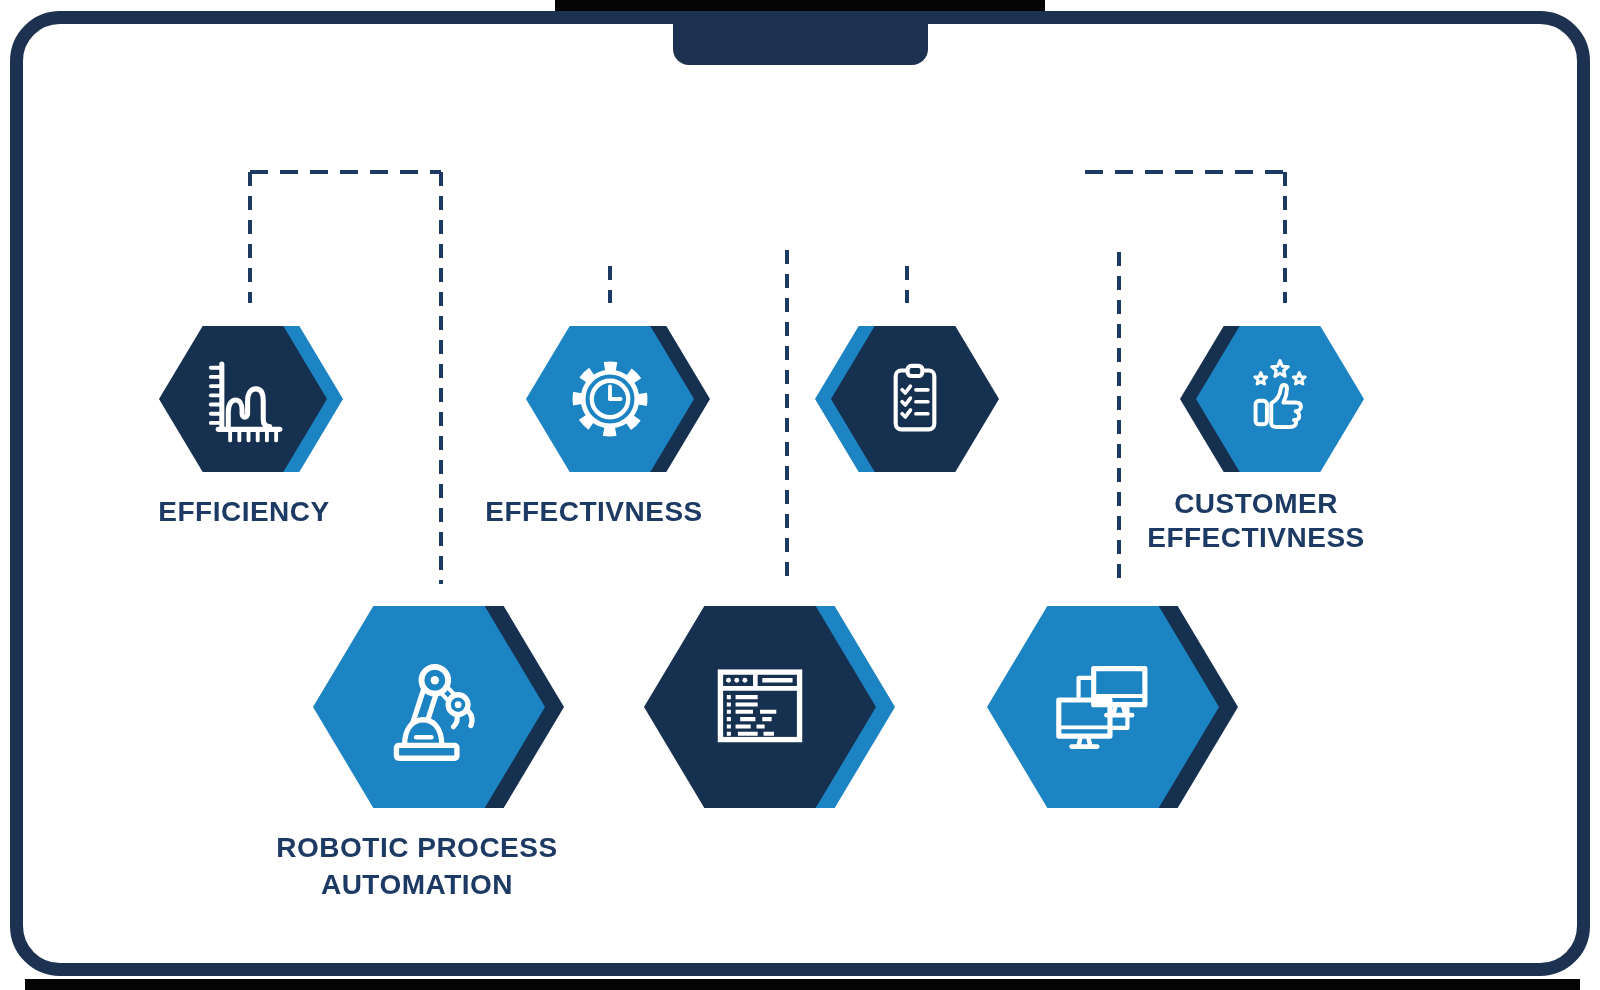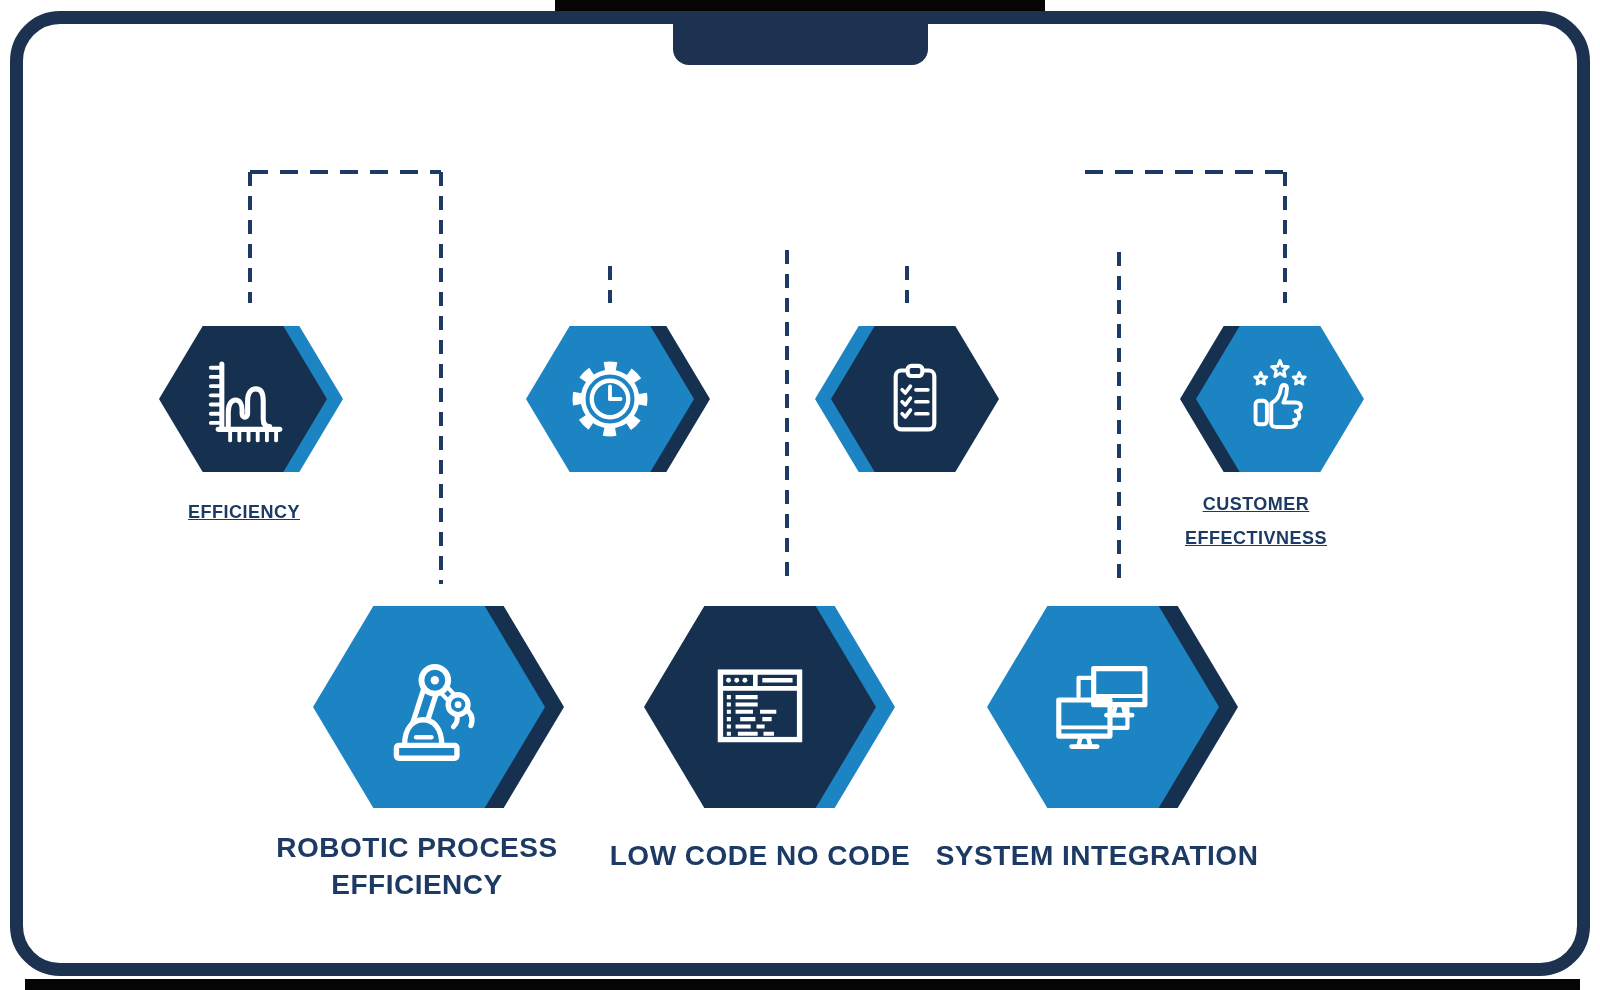--- a/index.html
+++ b/index.html
@@ -30,21 +30,21 @@
   .hex.fill-dark{background:#16304F;}
   .hex.fill-blue{background:#1D84C4;}
   .hex.shadow{z-index:0;}
   .hex.main{z-index:1;display:flex;align-items:center;justify-content:center;}
   .sh-right-sm{transform:translateX(16px);}
   .sh-left-sm{transform:translateX(-16px);}
   .sh-right-lg{transform:translateX(19px);}
 
   
   .hex-label{position:absolute;z-index:3;text-align:center;color:#1C3A64;font-weight:700;}
-  .lbl-sm{font-size:18px;letter-spacing:.5px;line-height:34px;text-decoration:underline;}
+  .lbl-sm{font-size:28px;letter-spacing:.5px;line-height:34px;}
   .lbl-lg{font-size:28px;letter-spacing:.5px;line-height:37px;}
 
   svg{display:block;}
 </style>
 </head>
 <body>
 
 <div id="stage">
 
   <div class="edge-strip top"></div>
@@ -108,20 +108,21 @@
         <circle cx="50" cy="50" r="34" fill="none" stroke="#FFFFFF" stroke-width="10" stroke-dasharray="12.5 14.2" stroke-dashoffset="6"></circle>
         <circle cx="50" cy="50" r="28" fill="none" stroke="#FFFFFF" stroke-width="5"></circle>
         <circle cx="50" cy="50" r="19" fill="none" stroke="#FFFFFF" stroke-width="4.5"></circle>
         <g stroke="#FFFFFF" stroke-width="4" stroke-linecap="round">
           <line x1="50" y1="50" x2="50" y2="37"></line>
           <line x1="50" y1="50" x2="61" y2="50"></line>
         </g>
       </svg>
     </div>
   </div>
+  <div class="hex-label lbl-sm" style="left:444px;top:495px;width:300px">EFFECTIVNESS</div>
 
   <div class="hex-unit" style="left:831px;top:326px;width:168px;height:146px">
     <div class="hex shadow fill-blue sh-left-sm"></div>
     <div class="hex main fill-dark">
       <svg width="92" height="92" viewBox="0 0 100 100">
         <rect x="29" y="19" width="42" height="64" rx="6" fill="none" stroke="#FFFFFF" stroke-width="4.5"></rect>
         <rect x="42" y="14" width="16" height="11" rx="4" fill="#16304F" stroke="#FFFFFF" stroke-width="4.5"></rect>
         <g stroke="#FFFFFF" stroke-width="4" fill="none" stroke-linecap="round" stroke-linejoin="round">
           <polyline points="36,40 39.5,43.5 45,36"></polyline>
             <line x1="51" y1="40" x2="64" y2="40"></line>
@@ -165,21 +166,21 @@
           <circle cx="80" cy="53" r="2.9" fill="#FFFFFF" stroke="none"></circle>
           <path d="M87,57 C92,61 93,66 91,71" stroke="#FFFFFF" stroke-width="4.4"></path>
           <path d="M79,62 C80,66 79,69 76,72" stroke="#FFFFFF" stroke-width="4.4"></path>
           <path d="M34,88 C34,72 42,66 50,66 C58,66 66,72 66,88" fill="#1D84C4" stroke="#FFFFFF" stroke-width="4.6"></path>
           <line x1="44" y1="81" x2="57" y2="81" stroke="#FFFFFF" stroke-width="4"></line>
           <rect x="27" y="88" width="52" height="11" rx="2" stroke="#FFFFFF" stroke-width="4.6"></rect>
         </g>
       </svg>
     </div>
   </div>
-  <div class="hex-label lbl-lg" style="left:252px;top:829px;width:330px">ROBOTIC PROCESS EFFICIENCY</div>
+  <div class="hex-label lbl-lg" style="left:252px;top:829px;width:330px">ROBOTIC PROCESS AUTOMATION</div>
 
   <div class="hex-unit" style="left:644px;top:606px;width:232px;height:202px">
     <div class="hex shadow fill-blue sh-right-lg"></div>
     <div class="hex main fill-dark">
       <svg width="128" height="128" viewBox="0 0 110 110">
         <g stroke="#FFFFFF" fill="none">
           <rect x="21" y="25" width="68" height="58" stroke-width="4.6"></rect>
           <line x1="21" y1="39" x2="89" y2="39" stroke-width="4"></line>
           <line x1="51" y1="25" x2="51" y2="39" stroke-width="4"></line>
           <circle cx="28" cy="32" r="2.1" fill="#FFFFFF" stroke="none"></circle>
@@ -201,36 +202,34 @@
               <line x1="34" y1="71.7" x2="47" y2="71.7"></line>
               <line x1="52" y1="71.7" x2="59" y2="71.7"></line>
             <line x1="26.5" y1="78" x2="30" y2="78"></line>
               <line x1="36" y1="78" x2="53" y2="78"></line>
               <line x1="58" y1="78" x2="67" y2="78"></line>
           </g>
         </g>
       </svg>
     </div>
   </div>
-  <div class="hex-label lbl-lg" style="left:595px;top:837px;width:330px">LOW CODE NO CODE</div>
 
   <div class="hex-unit" style="left:987px;top:606px;width:232px;height:202px">
     <div class="hex shadow fill-dark sh-right-lg"></div>
     <div class="hex main fill-blue">
       <svg width="128" height="128" viewBox="0 0 110 110">
         <g stroke="#FFFFFF" fill="none" stroke-linecap="round" stroke-linejoin="round">
           <rect x="47" y="22" width="44" height="31" stroke-width="4.4"></rect>
           <line x1="47" y1="45.5" x2="91" y2="45.5" stroke-width="3.4"></line>
           <path d="M66,53 L64,61 M72,53 L74,61" stroke-width="3.8"></path>
           <line x1="58" y1="62" x2="80" y2="62" stroke-width="4"></line>
           <rect x="17" y="49" width="44" height="31" stroke-width="4.4"></rect>
           <line x1="17" y1="72.5" x2="61" y2="72.5" stroke-width="3.4"></line>
           <path d="M36,80 L34,88 M42,80 L44,88" stroke-width="3.8"></path>
           <line x1="28" y1="89" x2="50" y2="89" stroke-width="4"></line>
           <polyline points="47,30 34,30 34,46" stroke-width="3.6"></polyline>
           <polyline points="61,73 76,73 76,56" stroke-width="3.6"></polyline>
         </g>
       </svg>
     </div>
   </div>
-  <div class="hex-label lbl-lg" style="left:932px;top:837px;width:330px">SYSTEM INTEGRATION</div>
 
 </div>
 
 </body></html>

